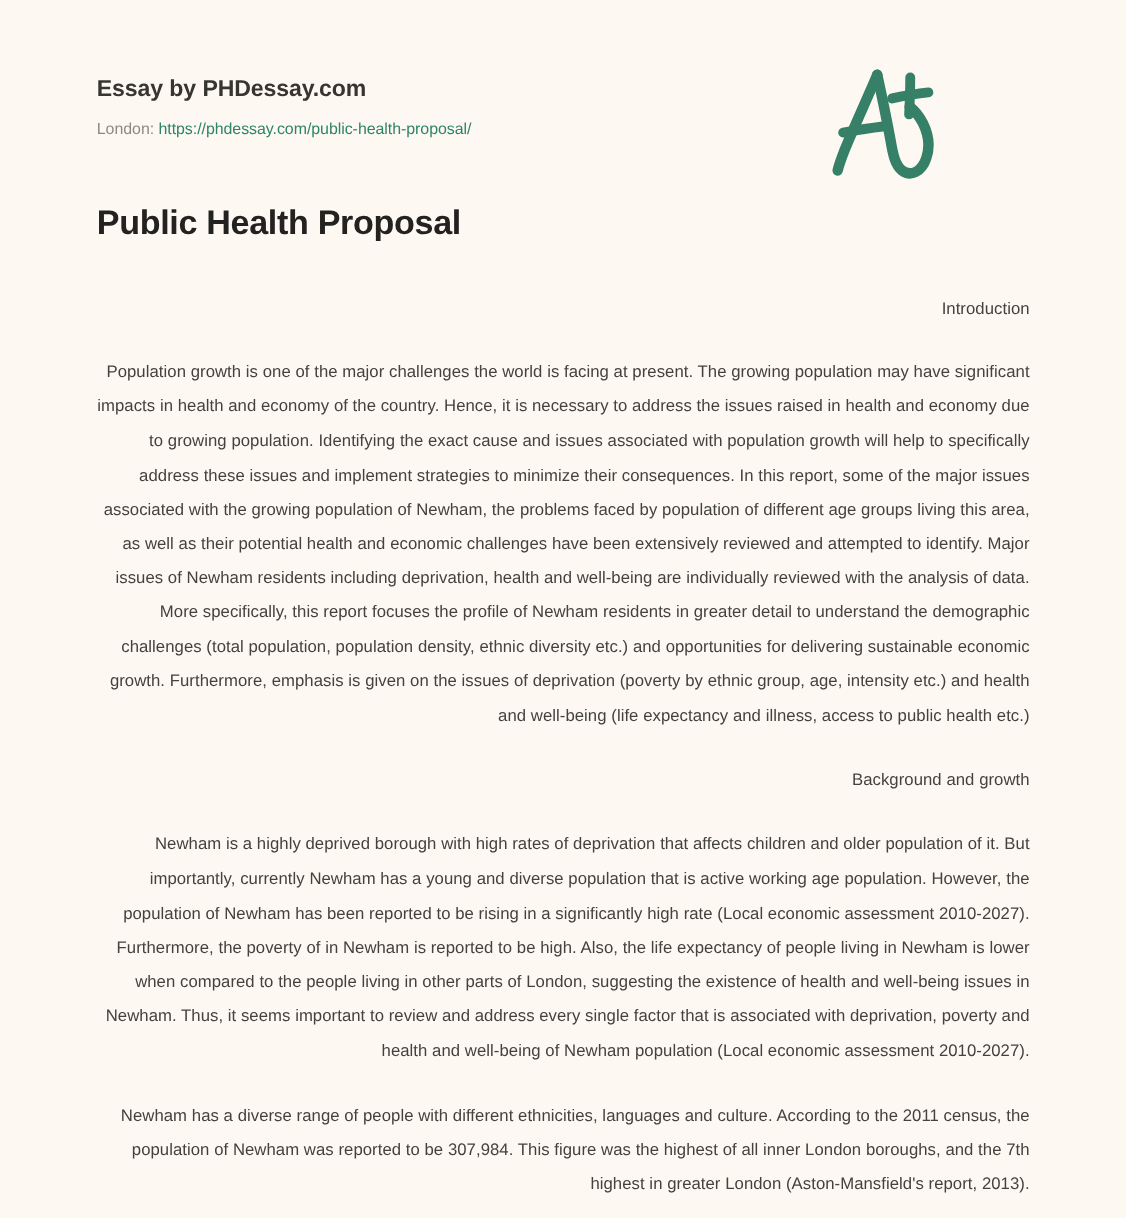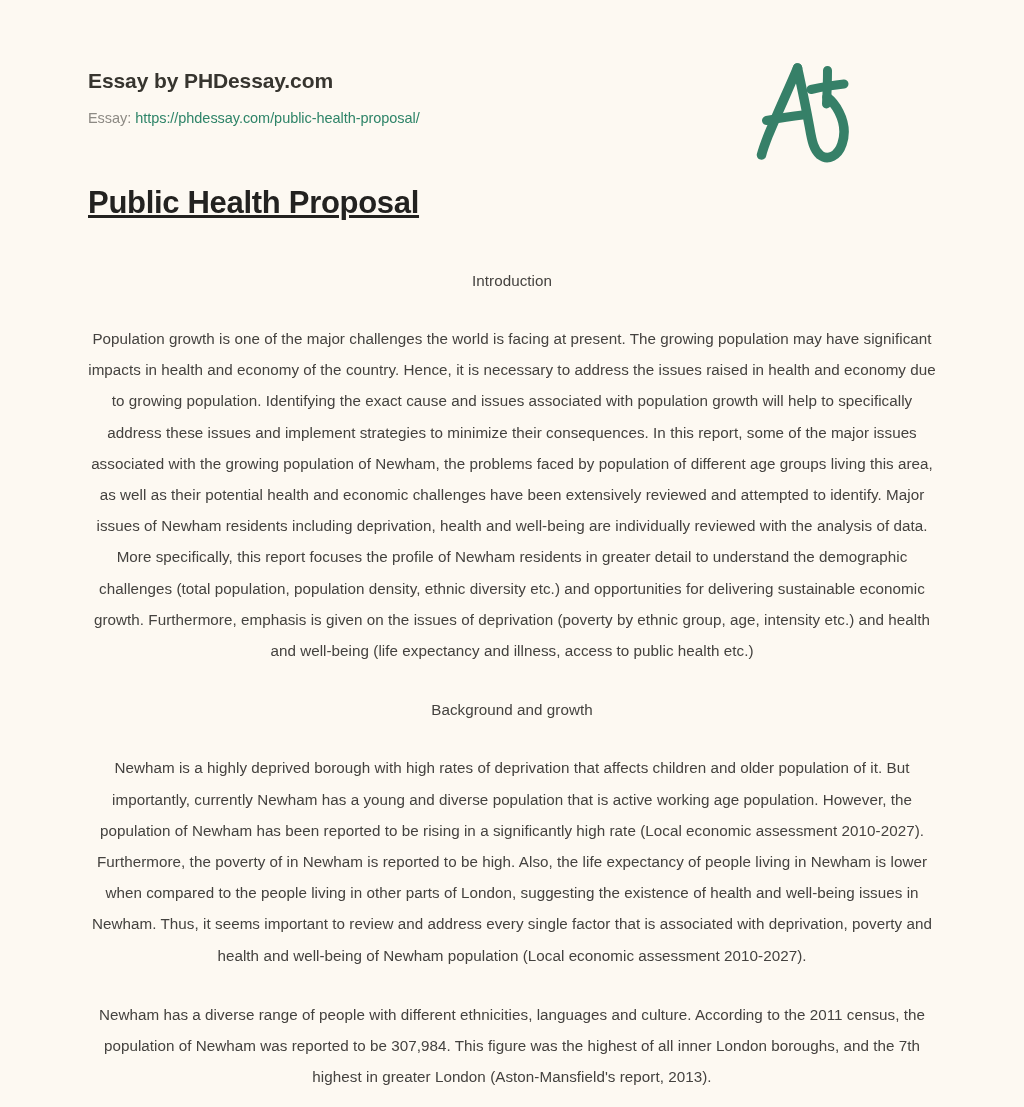--- a/index.html
+++ b/index.html
@@ -75,55 +75,54 @@
 
   
   .doc-title {
     margin: 0;
     padding-top: 76px;
     font-size: 31px;
     font-weight: bold;
     color: #232220;
     letter-spacing: -0.3px;
     line-height: 1.25;
-    text-decoration: underline;
   }
 
   
   .doc-body {
     padding-top: 42px;
   }
 
   .doc-body p {
     margin: 0 0 28px 0;
     font-size: 15.2px;
     line-height: 31.2px;
     color: #44423f;
     letter-spacing: 0.05px;
-    text-align: center;
+    text-align: right;
   }
 
   .doc-body p.heading {
     margin-bottom: 27px;
   }
 
   .doc-body p:last-child {
     margin-bottom: 0;
   }
 </style>
 </head>
 <body>
 
 <div class="page">
 
   <div class="header">
     <p class="brand-line">Essay by PHDessay.com</p>
 
     <p class="source-line">
-      <span class="source-label">Essay:</span>
+      <span class="source-label">London:</span>
       <a class="source-url" href="#">https://phdessay.com/public-health-proposal/</a>
     </p>
 
     <div class="logo">
       <svg viewBox="0 0 118 112" xmlns="http://www.w3.org/2000/svg">
         <g fill="none" stroke="#368068" stroke-linecap="round" stroke-linejoin="round">
 
           <path d="M53.5 16 C46 34, 33 62, 24 84 C20.5 93, 18.5 99, 17.5 103" stroke-width="9.5"></path>
 
           <path d="M53.5 16 C57 32, 62 56, 65.5 75 C68 90, 70 98, 76 103

